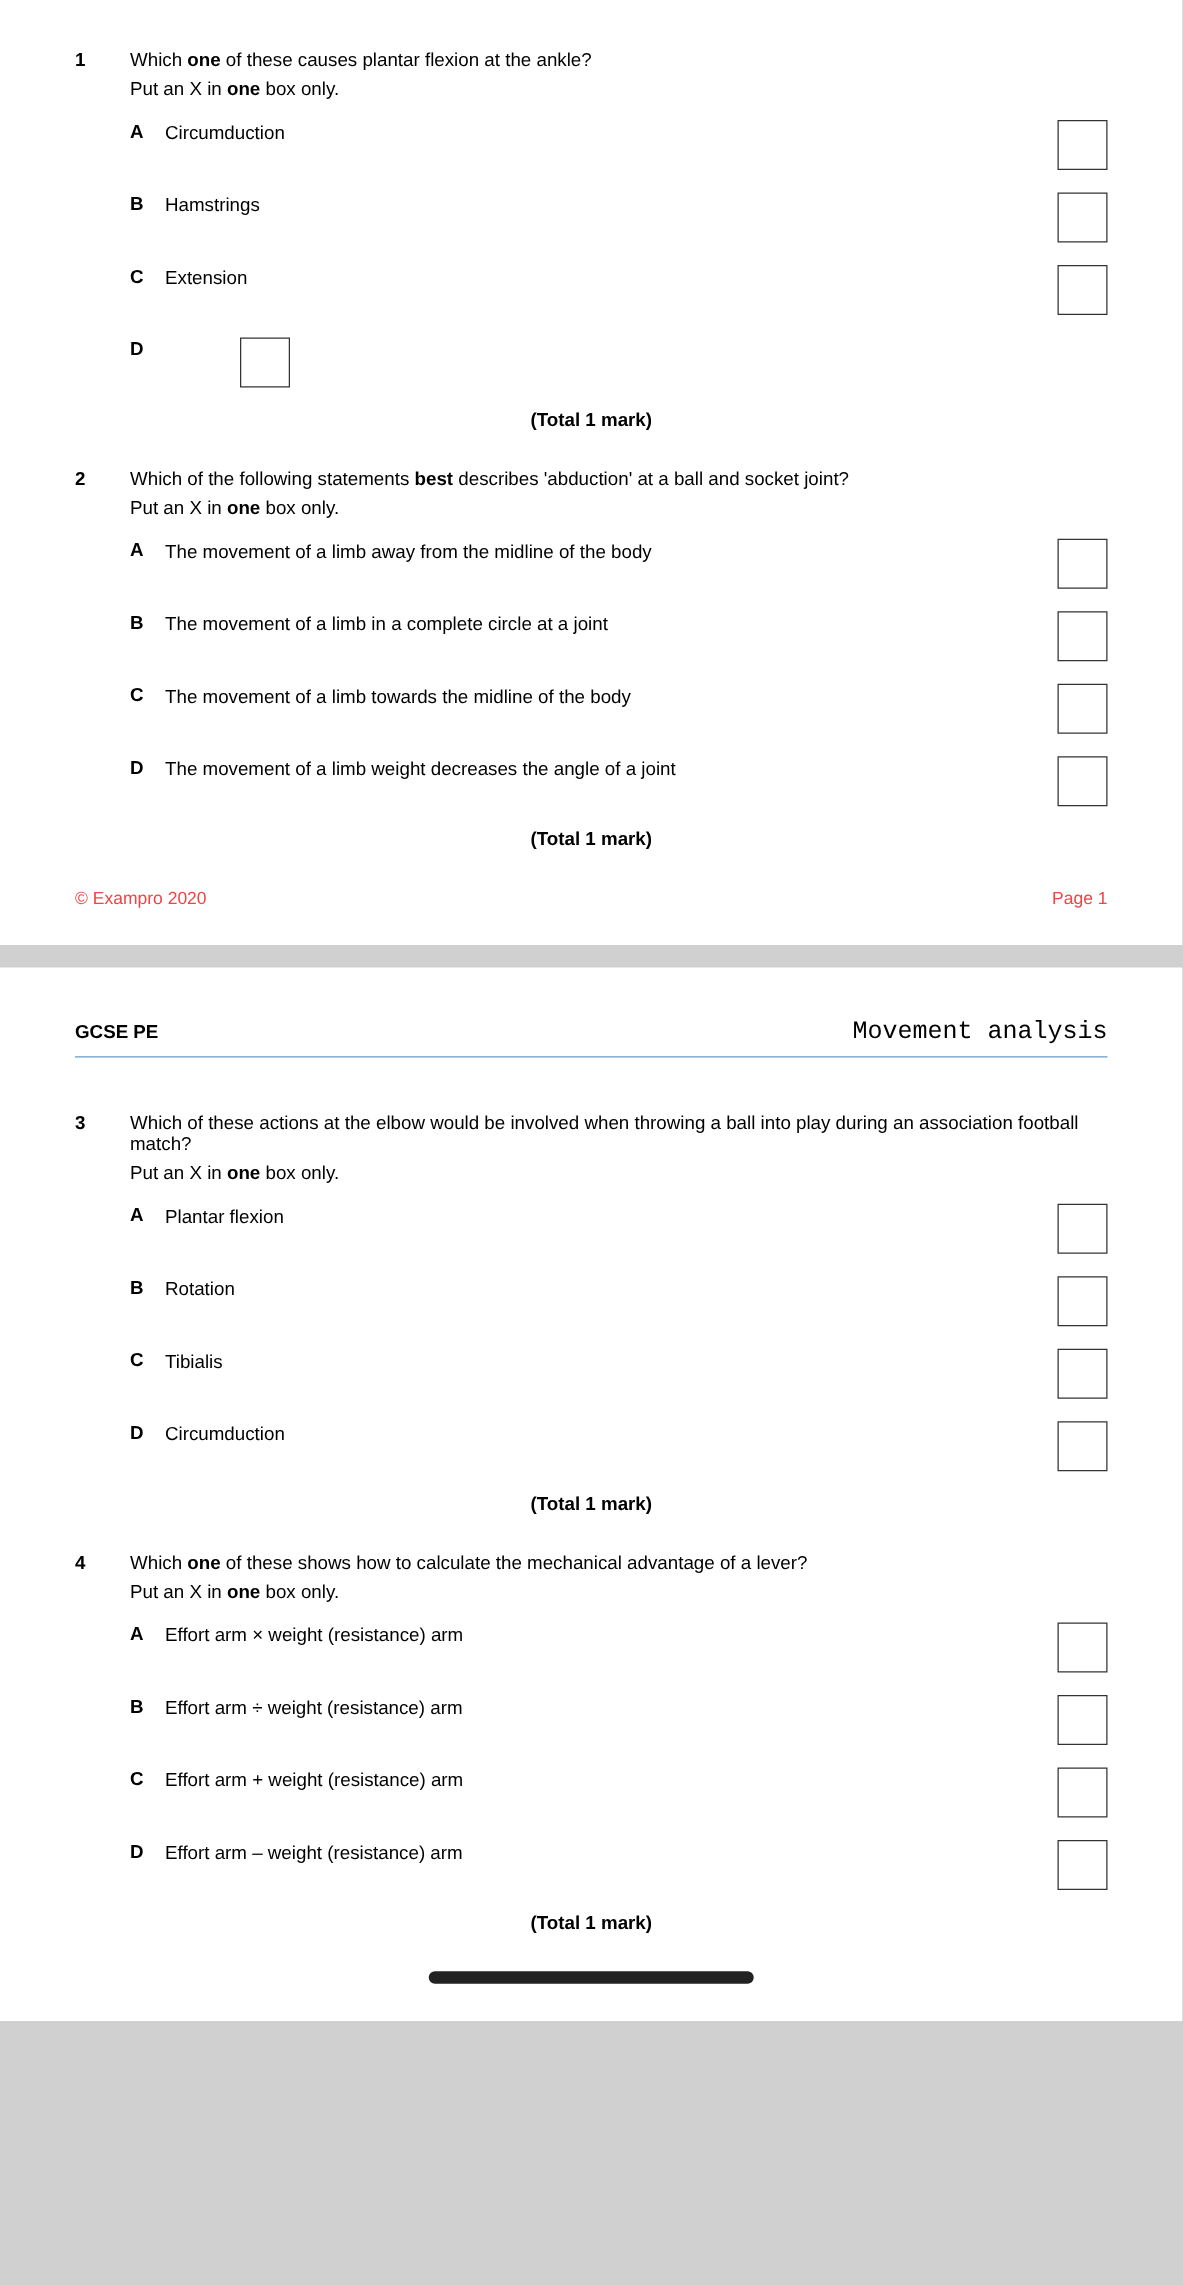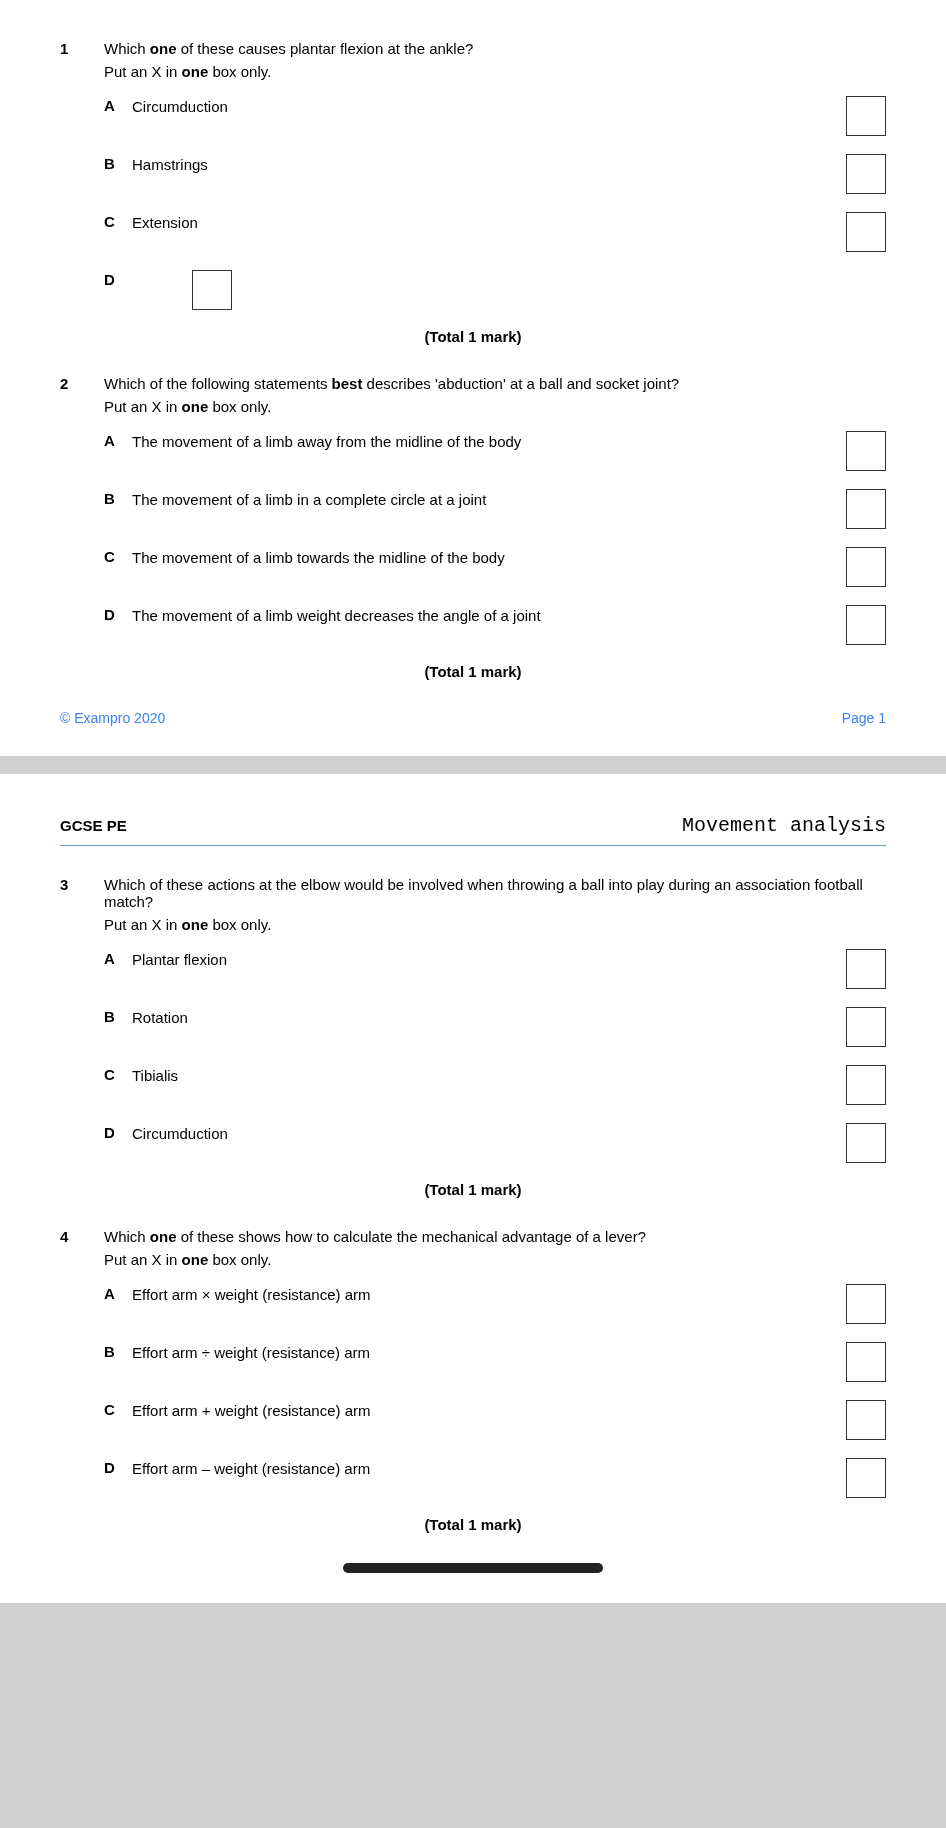--- a/index.html
+++ b/index.html
@@ -70,29 +70,29 @@
       margin-top: 8px;
       margin-bottom: 20px;
       font-size: 15px;
     }
     .page-footer {
       display: flex;
       justify-content: space-between;
       align-items: center;
       margin-top: 30px;
       font-size: 14px;
-      color: #3b82f6;
+      color: #ef4444;
     }
     .page-header {
       display: flex;
       justify-content: space-between;
       align-items: center;
       border-bottom: 1.5px solid #6699cc;
       padding-bottom: 8px;
-      margin-bottom: 30px;
+      margin-bottom: 44px;
     }
     .page-header-left {
       font-weight: bold;
       font-size: 15px;
     }
     .page-header-right {
       font-size: 20px;
       font-family: Liberation Mono, monospace;
     }
     .bottom-bar {

